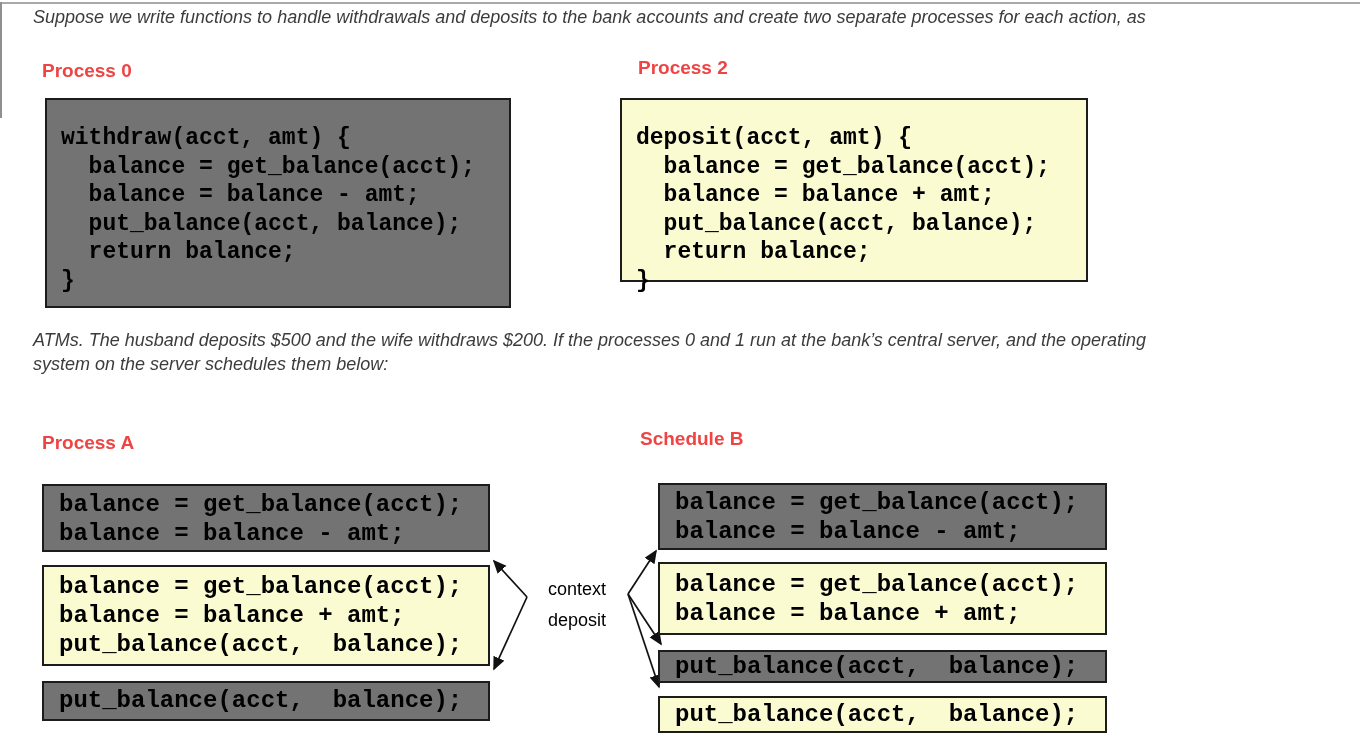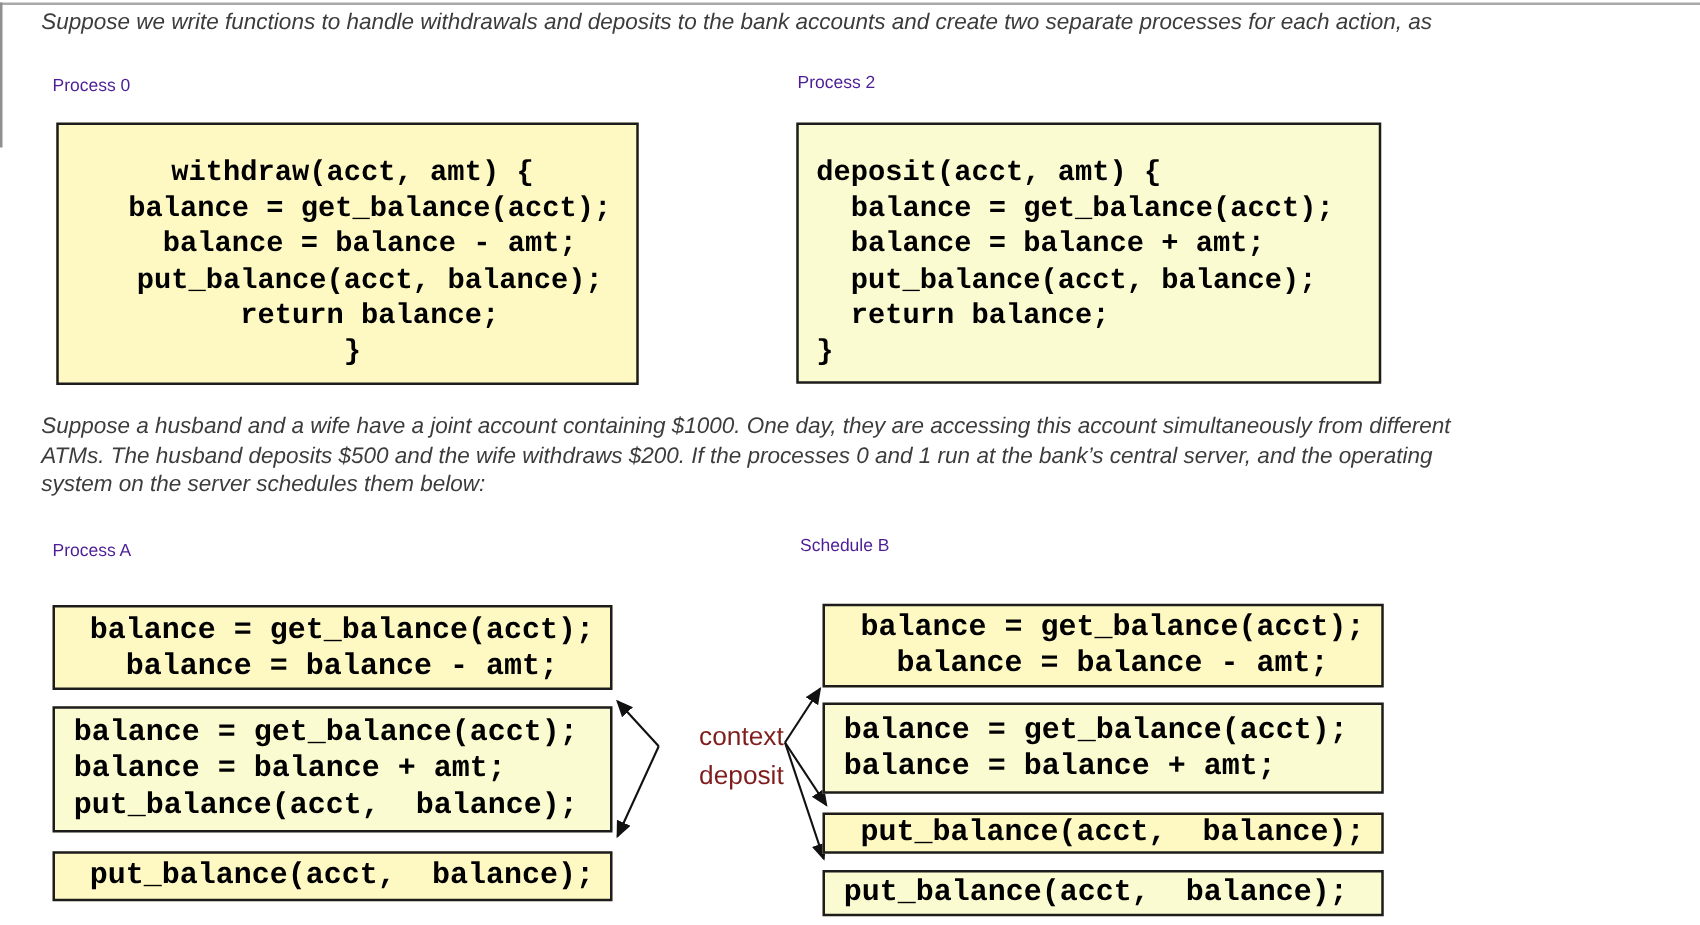--- a/index.html
+++ b/index.html
@@ -6,35 +6,35 @@
   .page{
     position:relative;width:1360px;height:740px;background:#ffffff;
     font-family:"Liberation Sans",sans-serif;overflow:hidden;
   }
   .top-rule{position:absolute;left:0;top:2px;width:1360px;height:2px;background:#a9a9a9;}
   .left-rule{position:absolute;left:0;top:2px;width:2px;height:116px;background:#8f8f8f;}
 
   .para{position:absolute;color:#3c3c3c;font-size:18px;line-height:23.5px;}
   .para .pline{white-space:nowrap;font-style:italic;}
 
-  .heading{position:absolute;color:#4c1d95;font-size:14px;font-weight:normal;white-space:nowrap;}
+  .heading{position:absolute;color:#ef4444;font-size:19px;font-weight:bold;white-space:nowrap;}
 
   .codebox{
     position:absolute;box-sizing:border-box;border:2px solid #1c1c1c;
     font-family:"Liberation Mono",monospace;font-weight:bold;color:#000;
   }
   .proc{font-size:23px;line-height:28.5px;padding:24px 6px 0 14px;}
   .sched{font-size:24px;line-height:29px;padding-left:15px;}
-  .blue{background:#fef9c3;text-align:center;}
+  .blue{background:#737373;}
   .yellow{background:#fbfbd2;}
   .ln{white-space:pre;}
 
   .ctx-label{
-    position:absolute;left:527px;top:574px;width:100px;text-align:right;
-    color:#7f1d1d;font-size:21px;line-height:31px;
+    position:absolute;left:527px;top:574px;width:100px;text-align:center;
+    color:#000000;font-size:18px;line-height:31px;
   }
   .arrows{position:absolute;left:460px;top:455px;width:230px;height:285px;pointer-events:none;}
 </style>
 </head>
 <body>
 
 <div class="page">
 
   <div class="top-rule"></div>
   <div class="left-rule"></div>
@@ -48,31 +48,30 @@
 
   <div class="codebox proc blue" style="left:45px;top:98px;width:466px;height:210px;">
     <div class="ln">withdraw(acct, amt) {</div>
     <div class="ln">  balance = get_balance(acct);</div>
     <div class="ln">  balance = balance - amt;</div>
     <div class="ln">  put_balance(acct, balance);</div>
     <div class="ln">  return balance;</div>
     <div class="ln">}</div>
   </div>
 
-  <div class="codebox proc yellow" style="left:637px;top:98px;width:468px;height:209px;">
+  <div class="codebox proc yellow" style="left:620px;top:98px;width:468px;height:184px;">
     <div class="ln">deposit(acct, amt) {</div>
     <div class="ln">  balance = get_balance(acct);</div>
     <div class="ln">  balance = balance + amt;</div>
     <div class="ln">  put_balance(acct, balance);</div>
     <div class="ln">  return balance;</div>
     <div class="ln">}</div>
   </div>
 
   <div class="para" style="left:33px;top:329px;">
-    <div class="pline">Suppose a husband and a wife have a joint account containing $1000. One day, they are accessing this account simultaneously from different</div>
     <div class="pline">ATMs. The husband deposits $500 and the wife withdraws $200. If the processes 0 and 1 run at the bank’s central server, and the operating</div>
     <div class="pline">system on the server schedules them below:</div>
   </div>
 
   <div class="heading" style="left:42px;top:432px;">Process A</div>
   <div class="heading" style="left:640px;top:428px;">Schedule B</div>
 
   <div class="codebox sched blue" style="left:42px;top:484px;width:448px;height:68px;padding-top:4px;">
     <div class="ln">balance = get_balance(acct);</div>
     <div class="ln">balance = balance - amt;</div>

